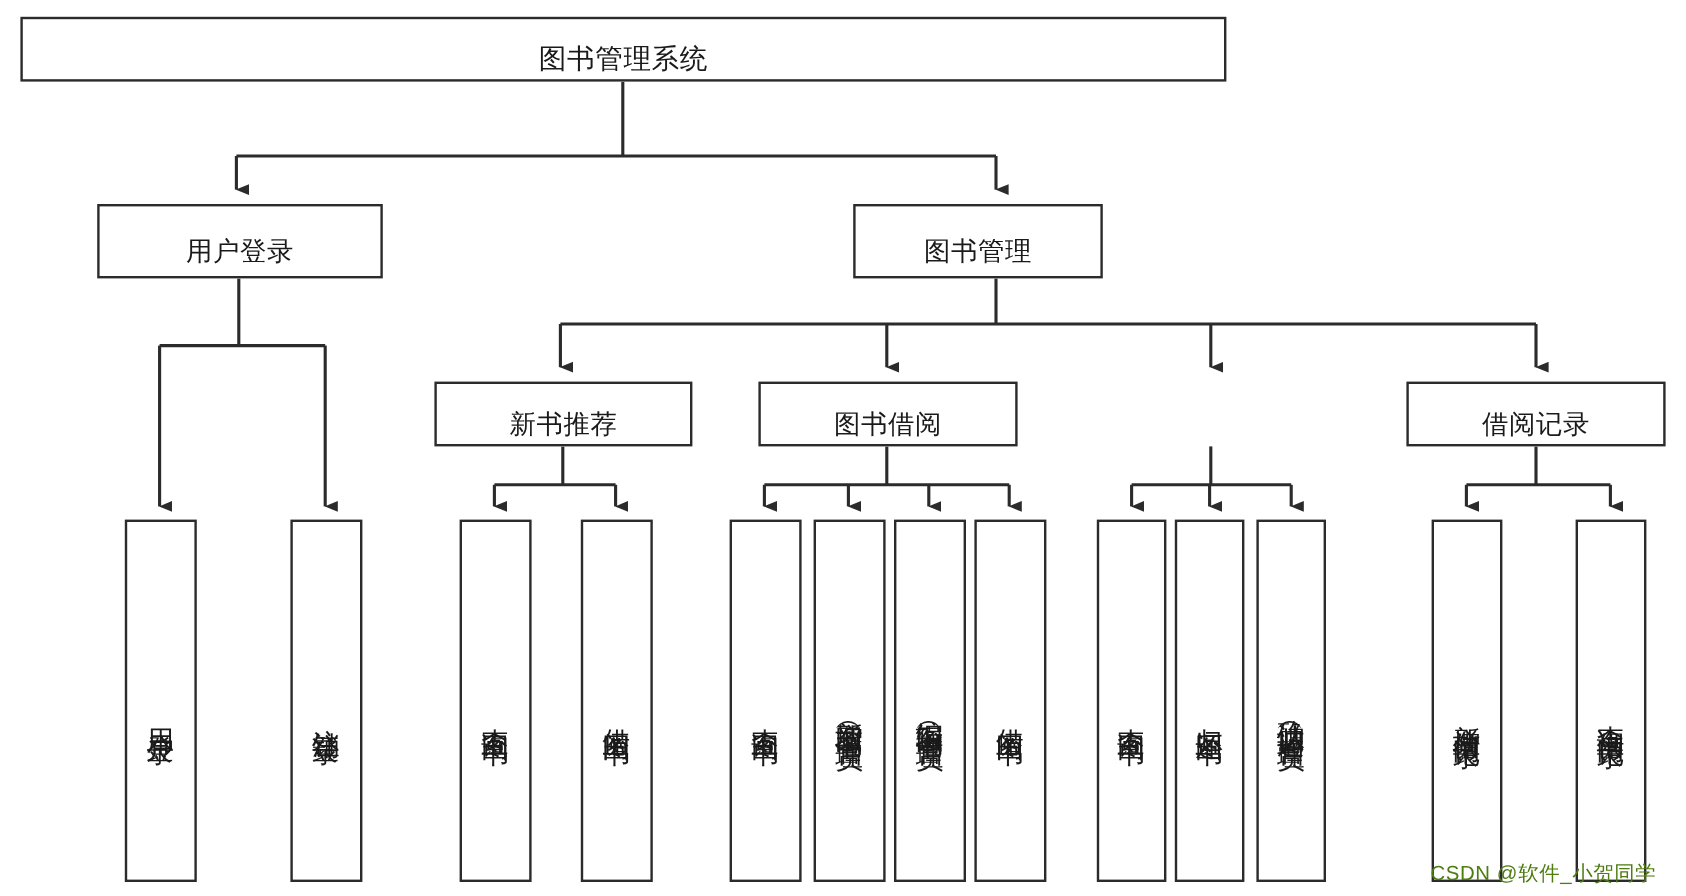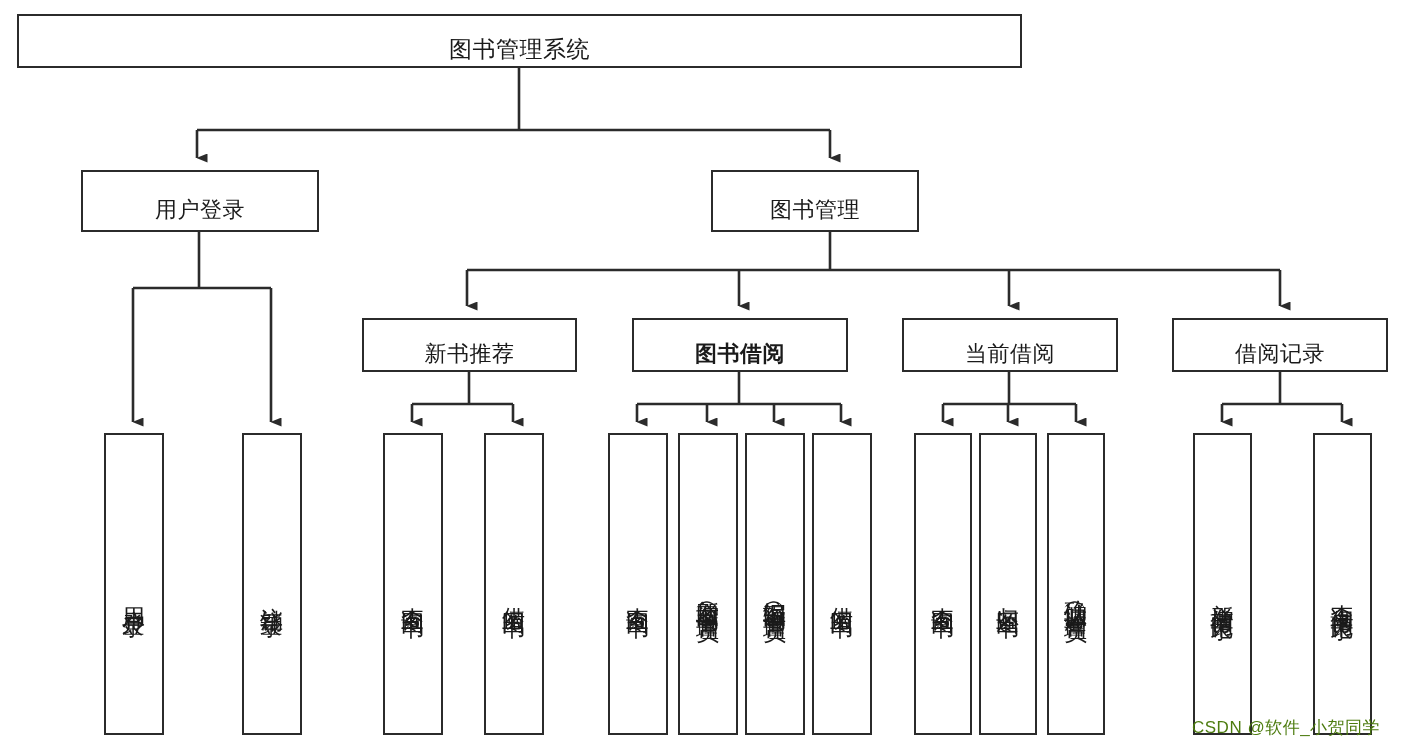--- a/index.html
+++ b/index.html
@@ -139,25 +139,22 @@
   <div class="node lvl1" style="left:81px; top:170px; width:238px; height:62px;">
     <span class="label">用户登录</span>
   </div>
   <div class="node lvl1" style="left:711px; top:170px; width:208px; height:62px;">
     <span class="label">图书管理</span>
   </div>
 
   <div class="node lvl2" style="left:362px; top:318px; width:215px; height:54px;">
     <span class="label">新书推荐</span>
   </div>
-  <div class="node lvl2" style="left:632px; top:318px; width:216px; height:54px;font-weight:bold;">
+  <div class="node lvl2" style="left:632px; top:318px; width:216px; height:54px;">
     <span class="label">图书借阅</span>
-  </div>
-  <div class="node lvl2" style="left:902px; top:318px; width:216px; height:54px;">
-    <span class="label">当前借阅</span>
   </div>
   <div class="node lvl2" style="left:1172px; top:318px; width:216px; height:54px;justify-content:center;">
     <span class="label">借阅记录</span>
   </div>
 
   <div class="node leaf" style="left:104px; top:433px; width:60px; height:302px;">
     <span class="label">用户登录</span>
   </div>
   <div class="node leaf" style="left:242px; top:433px; width:60px; height:302px;">
     <span class="label">注销登录</span>

